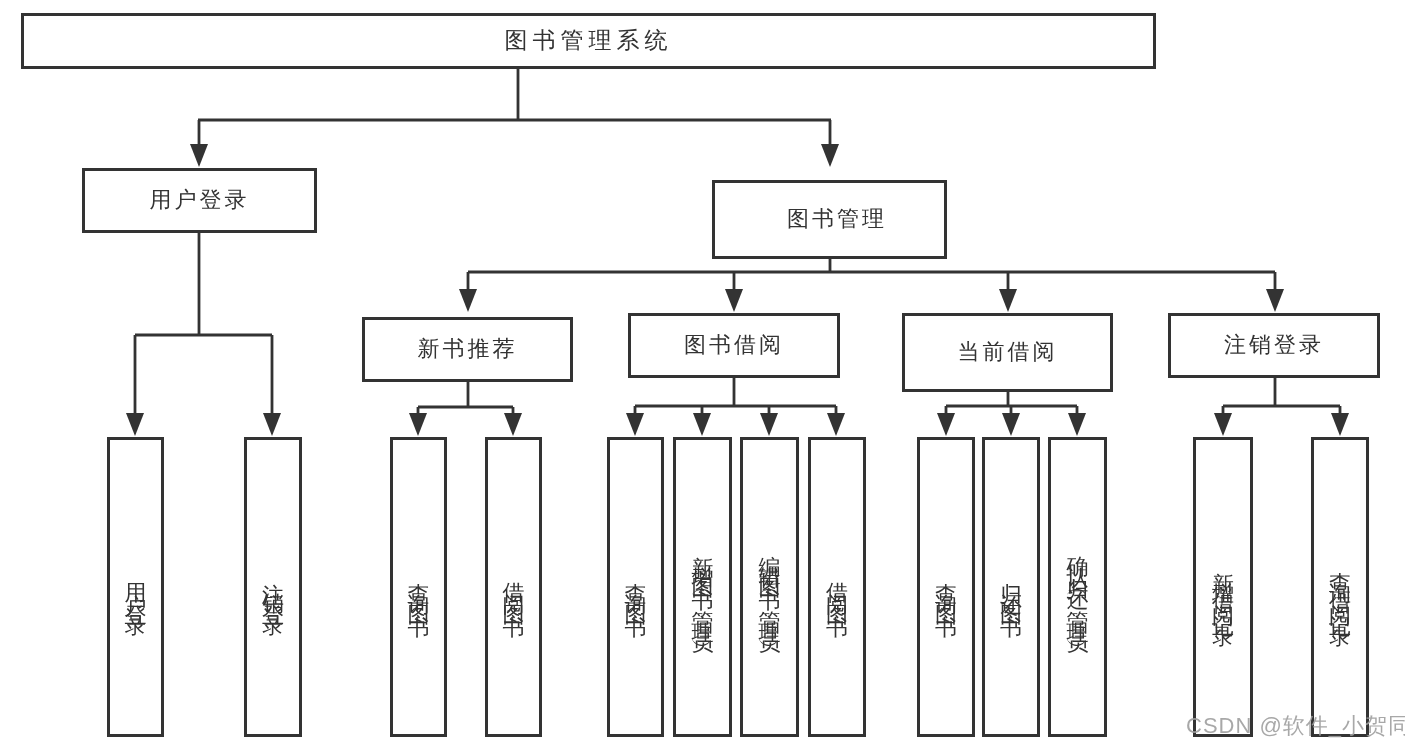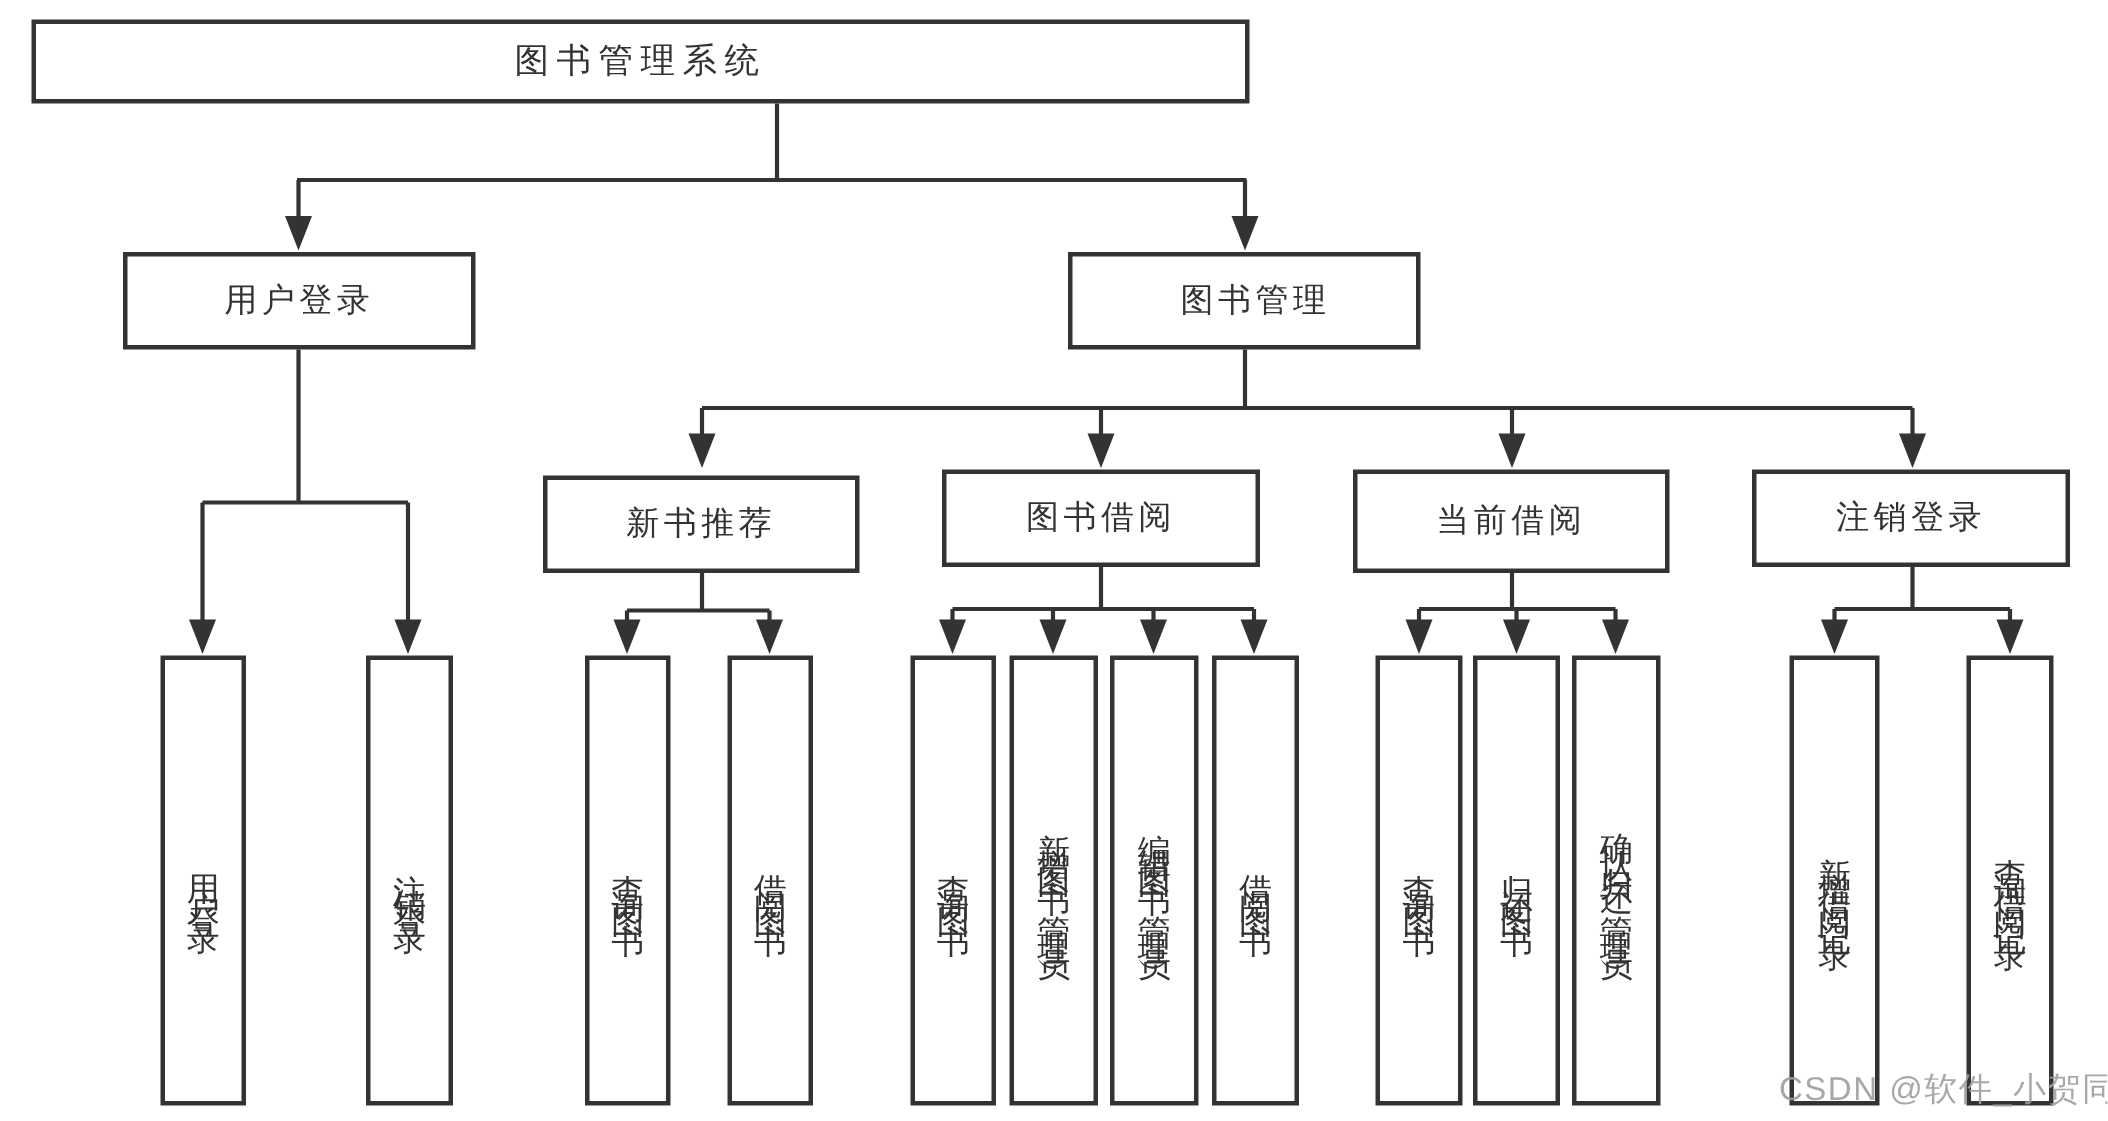--- a/index.html
+++ b/index.html
@@ -37,28 +37,28 @@
   }
   .box.title{font-size:23px;letter-spacing:5px;}
   .box.v{
     writing-mode:vertical-rl;
     text-orientation:mixed;
     letter-spacing:11px;
     line-height:1;
     white-space:normal;
   }
   
-  #n-root{left:21px;top:13px;width:812px;height:56px;}
+  #n-root{left:21px;top:13px;width:1135px;height:56px;}
   
   #n-user-login{left:82px;top:168px;width:235px;height:65px;}
-  #n-book-mgmt{left:712px;top:168px;width:235px;height:65px;padding-left:15px;}
+  #n-book-mgmt{left:712px;top:180px;width:235px;height:79px;padding-left:15px;}
   
   #n-new-rec{left:362px;top:317px;width:211px;height:65px;}
   #n-book-borrow{left:628px;top:313px;width:212px;height:65px;}
-  #n-cur-borrow{left:902px;top:313px;width:211px;height:69px;}
+  #n-cur-borrow{left:902px;top:313px;width:211px;height:79px;}
   #n-borrow-rec{left:1168px;top:313px;width:212px;height:65px;}
   
   .leaf{top:437px;height:300px;}
   #l-user-login{left:107px;width:57px;}
   #l-logout{left:244px;width:58px;}
   #l-rec-query{left:390px;width:57px;}
   #l-rec-borrow{left:485px;width:57px;}
   #l-bb-query{left:607px;width:57px;}
   #l-bb-add{left:673px;width:59px;}
   #l-bb-edit{left:740px;width:59px;}

